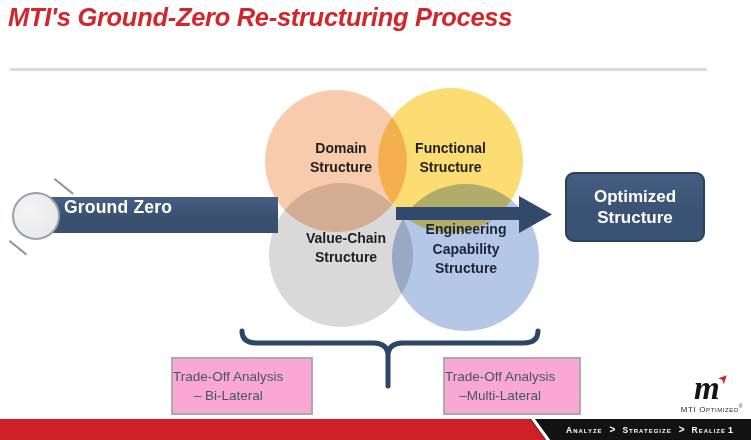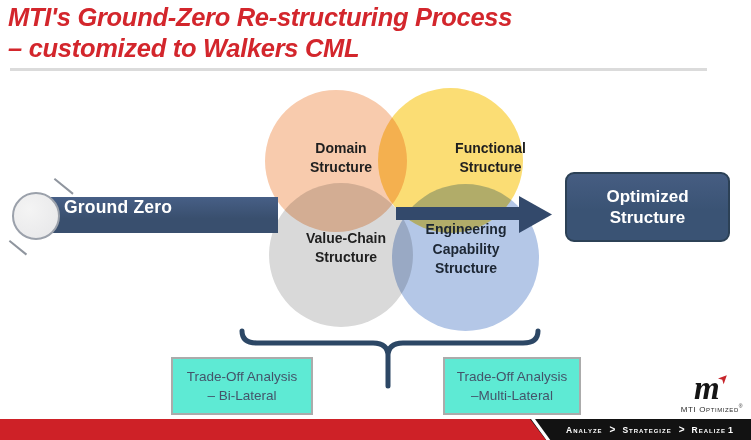--- a/index.html
+++ b/index.html
@@ -14,48 +14,48 @@
   
   .vcircle{position:absolute;border-radius:50%;mix-blend-mode:multiply;}
   .c-domain{left:265px;top:90px;width:142px;height:142px;background:#F8CBAD;}
   .c-functional{left:378px;top:88px;width:145px;height:145px;background:#FBDD74;}
   .c-value{left:269px;top:183px;width:144px;height:144px;background:#D9D9D9;}
   .c-engineering{left:392px;top:184px;width:147px;height:147px;background:#B4C7E7;}
 
   .vlabel{position:absolute;font-weight:bold;color:#1F1F1F;text-align:center;
           white-space:pre-line;font-size:14px;line-height:19px;}
   .l-domain{left:271px;top:139px;width:140px;}
-  .l-functional{left:378px;top:139px;width:145px;margin-left:40px;}
+  .l-functional{left:378px;top:139px;width:145px;}
   .l-value{left:272px;top:229px;width:148px;}
   .l-engineering{left:396px;top:220px;width:140px;line-height:19.5px;color:#1C2633;}
 
   
   .gz-tick{position:absolute;height:0;border-top:2px solid #8F959E;transform-origin:0 0;}
   .tick-top{left:55px;top:178px;width:24px;transform:rotate(39deg);}
   .tick-bottom{left:10px;top:240px;width:22px;transform:rotate(39deg);}
   .gz-bar{position:absolute;left:46px;top:197px;width:232px;height:36px;
           background:linear-gradient(#475f86,#394F6E 60%);
           display:flex;align-items:flex-start;}
   .gz-bar span{color:#ffffff;font-weight:bold;font-size:17.5px;padding-left:18px;letter-spacing:0.2px;}
   .gz-circle{position:absolute;left:12px;top:192px;width:44px;height:44px;border-radius:50%;
              background:radial-gradient(circle at 35% 35%, #F4F4F4, #E6E6E8);border:2px solid #9BA1AB;}
 
   
   .arrow-svg{position:absolute;left:396px;top:194px;}
-  .opt-box{position:absolute;left:565px;top:172px;width:165px;height:70px;
+  .opt-box{position:absolute;left:565px;top:172px;width:140px;height:70px;
            background:linear-gradient(#465d82,#3A5374 55%);border:2px solid #2C4156;border-radius:9px;
            display:flex;align-items:center;justify-content:center;box-sizing:border-box;}
   .opt-box div{color:#ffffff;font-weight:bold;font-size:17px;line-height:21px;text-align:center;white-space:pre-line;}
 
   
   .brace-svg{position:absolute;left:235px;top:326px;}
 
   
-  .to-box{position:absolute;background:#5eead4;border:2px solid #ABABAB;box-sizing:border-box;
-          display:flex;align-items:center;justify-content:center;}
+  .to-box{position:absolute;background:#f9a8d4;border:2px solid #ABABAB;box-sizing:border-box;
+          display:flex;align-items:center;}
   .to-left{left:171px;top:357px;width:142px;height:58px;}
   .to-right{left:443px;top:357px;width:138px;height:58px;}
   .to-box div{color:#44546A;font-size:13.5px;line-height:19px;font-weight:normal;
               text-align:center;white-space:pre-line;}
 
   
   .logo-mark{position:absolute;left:694px;top:372px;font-family:"Liberation Serif", serif;
              font-weight:bold;font-style:italic;font-size:33px;line-height:33px;color:#151515;}
   .logo-arrow{position:absolute;left:719px;top:372px;color:#C7252B;font-size:11px;
               transform:rotate(-45deg);font-weight:bold;}
@@ -81,21 +81,20 @@
 
 <div class="slide">
 
   <div class="vcircle c-domain"></div>
   <div class="vcircle c-functional"></div>
   <div class="vcircle c-value"></div>
   <div class="vcircle c-engineering"></div>
 
   <div class="title">
     <div>MTI's Ground-Zero Re-structuring Process</div>
-    <div>– customized to Walkers CML</div>
   </div>
   <div class="title-rule"></div>
 
   <div class="gz-tick tick-top"></div>
   <div class="gz-tick tick-bottom"></div>
   <div class="gz-bar">
     <span>Ground Zero</span>
   </div>
   <div class="gz-circle"></div>
 

